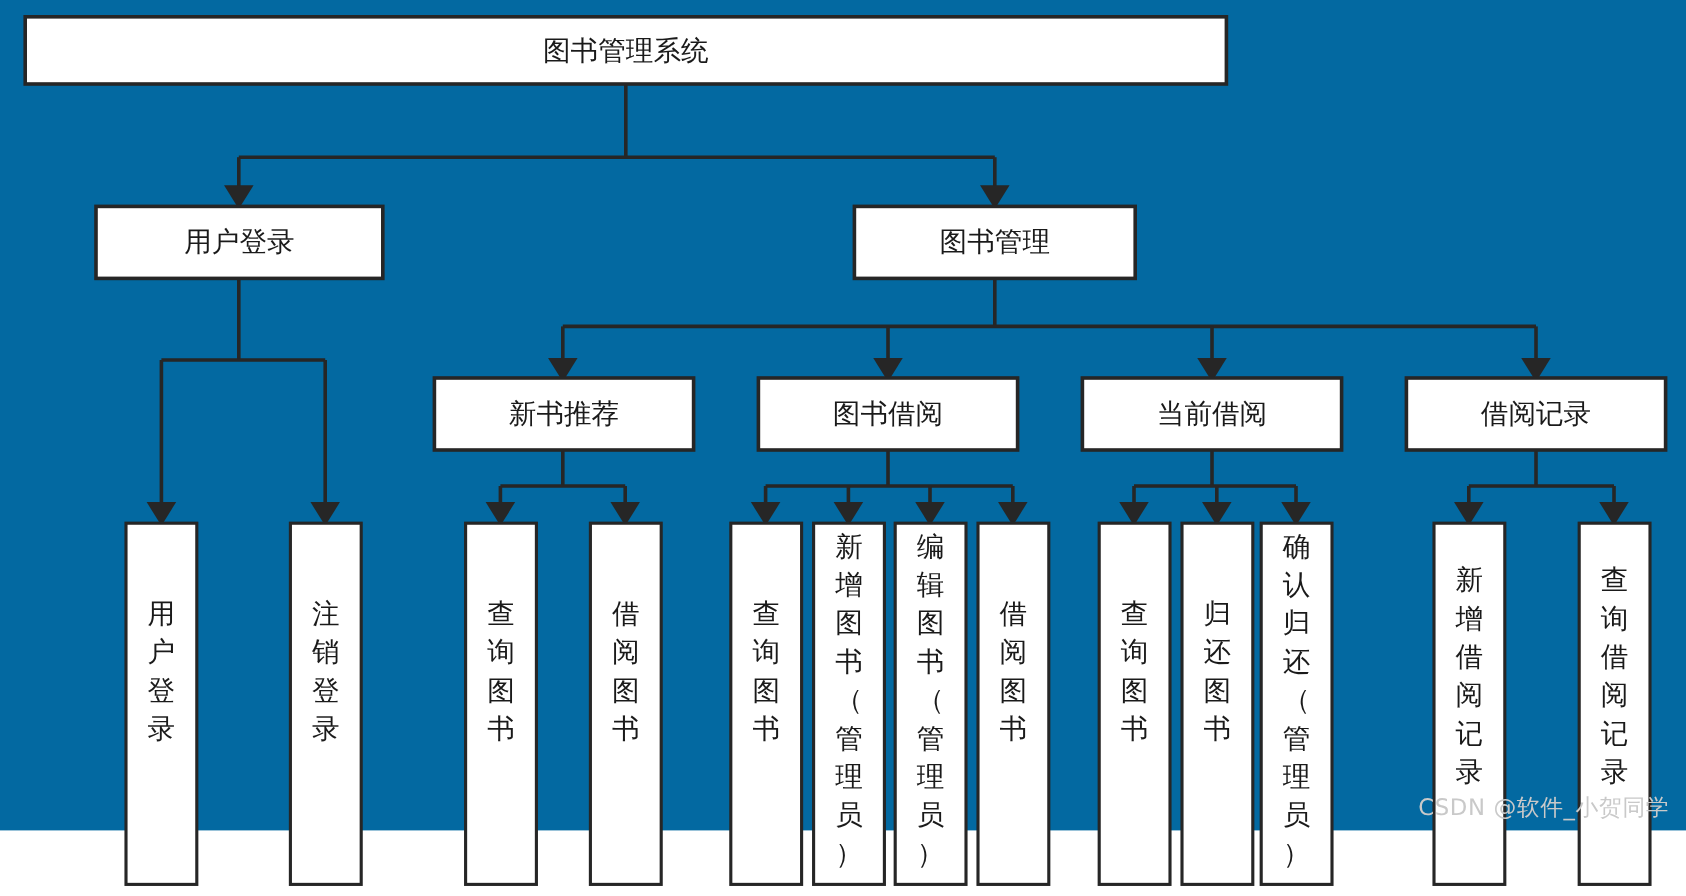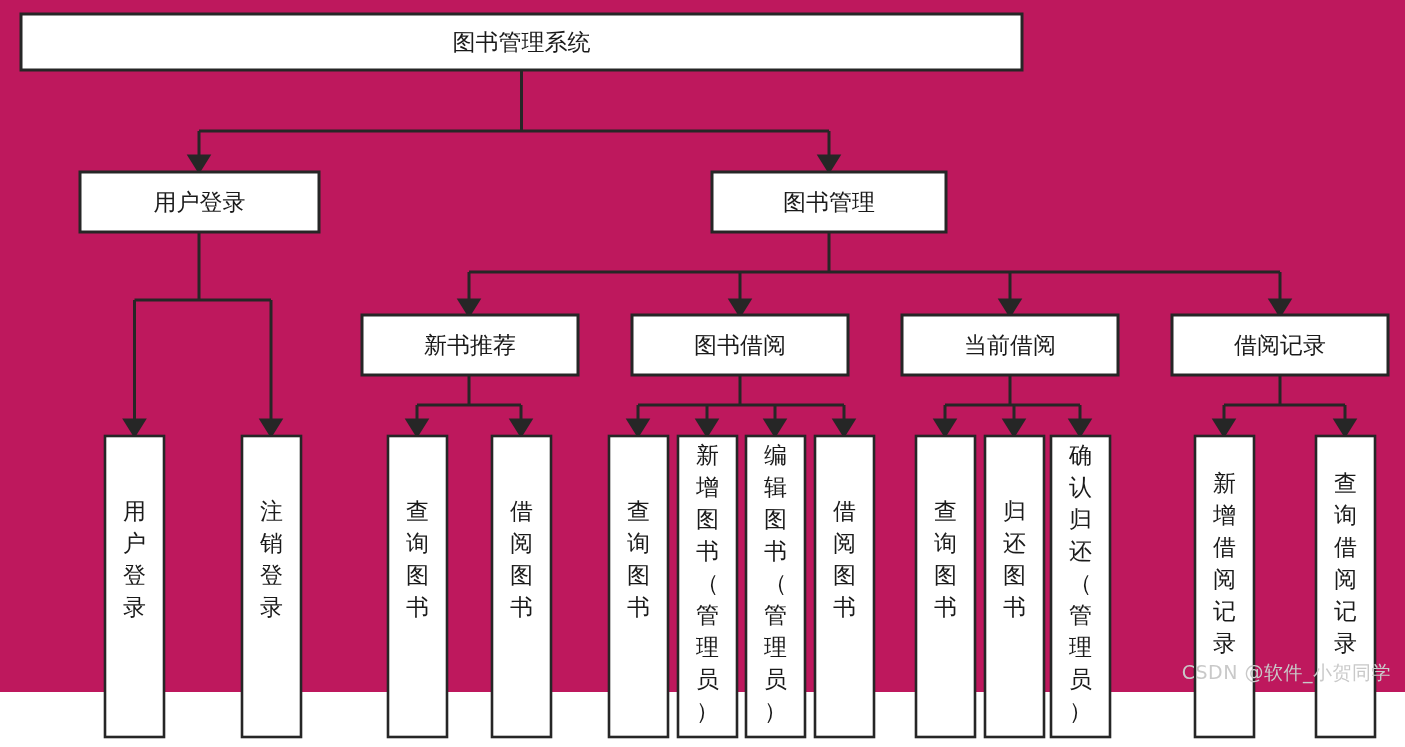--- a/index.html
+++ b/index.html
@@ -10,21 +10,21 @@
   body {
     width: 1405px;
     height: 747px;
     overflow: hidden;
     font-family: "DejaVu Sans", "Liberation Sans", sans-serif;
   }
   #diagram-root {
     position: relative;
     width: 1405px;
     height: 692px;
-    background: #be185d;
+    background: #0369a1;
   }
   svg#flow {
     position: absolute;
     top: 0;
     left: 0;
     width: 1405px;
     height: 747px;
     display: block;
   }
   .node-rect {

